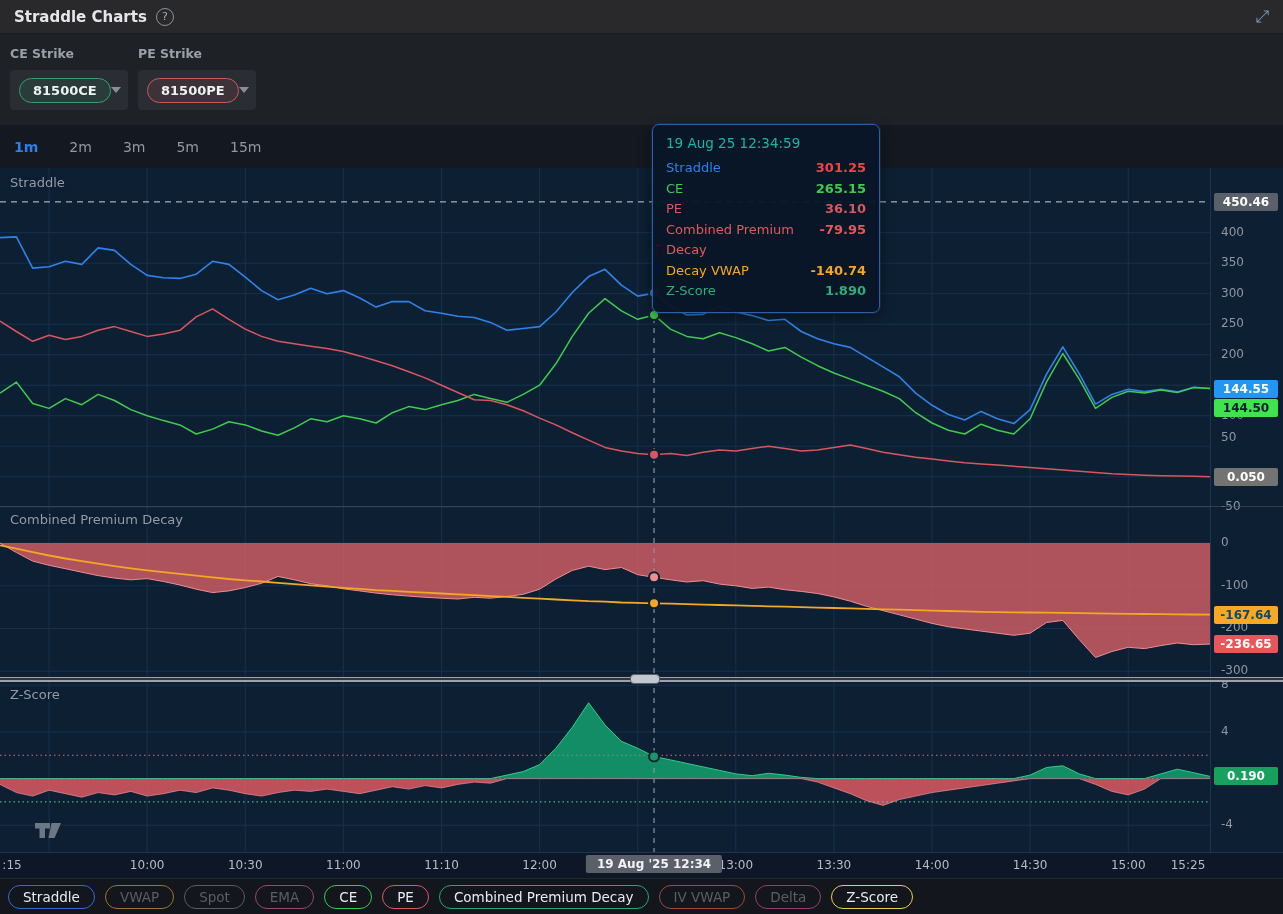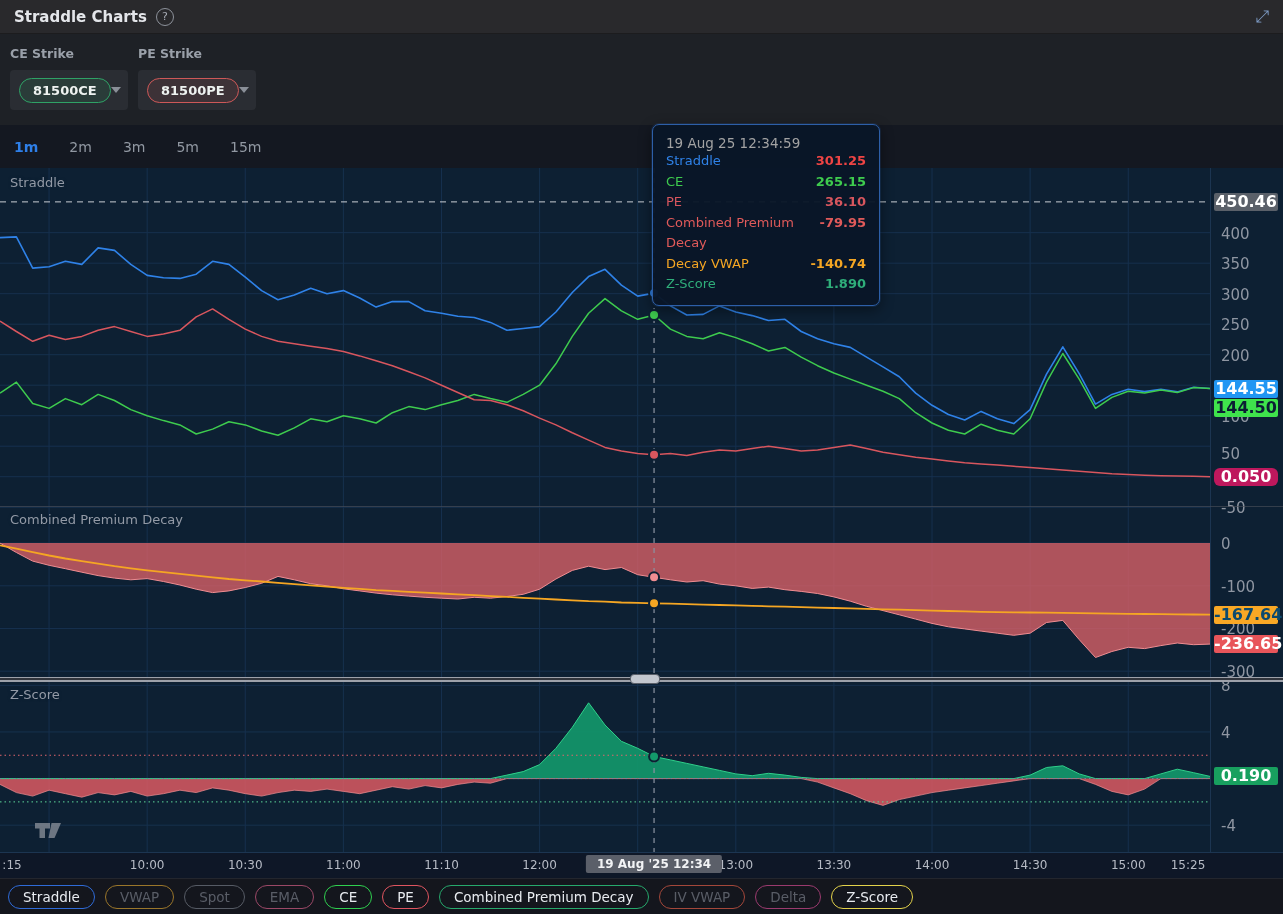--- a/index.html
+++ b/index.html
@@ -42,23 +42,23 @@
   .pdiv{position:absolute;left:0;top:338px;width:1283px;height:1px;background:#4a4f59;opacity:.65;z-index:2;}
   .splitter{position:absolute;left:0;top:509px;width:1283px;height:5px;z-index:3;
             background:linear-gradient(#9da1aa 0 1.5px,#30343c 1.5px 3.5px,#9da1aa 3.5px 5px);cursor:row-resize;}
   .split-handle{position:absolute;left:630px;top:-3px;width:30px;height:10px;border-radius:4px;
                 background:#c3c7cf;border:1px solid #595e68;box-sizing:border-box;}
   .tvlogo{position:absolute;left:34px;top:654px;opacity:.8;z-index:3;}
 
   
   .paxis{position:absolute;top:168px;left:1210px;width:73px;height:684px;background:#0d2033;
          border-left:1px solid #1c3551;box-sizing:border-box;cursor:ns-resize;}
-  .ptick{position:absolute;left:10px;font-size:15px;color:#8f96a2;}
+  .ptick{position:absolute;left:10px;font-size:12px;color:#8f96a2;}
   .pbadge{position:absolute;left:3px;width:64px;height:18px;line-height:18px;text-align:center;
-          border-radius:2px;font-size:16px;font-weight:700;z-index:2;}
+          border-radius:2px;font-size:12px;font-weight:700;z-index:2;}
 
   
   .taxis{position:absolute;top:852px;left:0;width:1283px;height:26px;background:#0e1727;
          border-top:1px solid #1c3551;box-sizing:border-box;cursor:ew-resize;}
   .tlabel{position:absolute;top:5px;font-size:12px;color:#b6bbc5;transform:translateX(-50%);white-space:nowrap;}
   .tbadge{position:absolute;top:2px;transform:translateX(-50%);background:#5b5f69;color:#f2f3f5;
           font-size:12px;font-weight:700;padding:2px 11px;border-radius:2px;white-space:nowrap;z-index:2;}
 
   
   .toolbar{position:absolute;top:878px;left:0;width:1283px;height:36px;background:#14161d;
@@ -66,21 +66,21 @@
            gap:10px;padding-left:8px;}
   .pillbtn{border-radius:14px;padding:3px 14px;font-size:13.5px;background:transparent;border:1.5px solid;
            cursor:pointer;font-family:inherit;white-space:nowrap;}
   .pillbtn[data-active="true"]{color:#e8ebf0;}
   .pillbtn[data-active="false"]{color:#6f7480;filter:brightness(.8);}
 
   
   .tooltip{position:absolute;left:652px;top:124px;width:228px;background:rgba(9,22,40,.96);
            border:1px solid #2d5fa8;border-radius:7px;padding:10px 13px;box-sizing:border-box;z-index:6;
            box-shadow:0 0 0 1px rgba(45,95,168,.2),0 4px 14px rgba(0,0,0,.45);}
-  .tt-title{color:#a3a3a3;font-size:13.5px;}
+  .tt-title{color:#14b8a6;font-size:13.5px;margin-bottom:7px;}
   .tt-row{display:flex;justify-content:space-between;font-size:13px;line-height:20.5px;gap:8px;}
 </style>
 </head>
 <body>
 
 <div id="app">
 
   <div class="hdr">
     <div class="hdr-title">
       <span>Straddle Charts</span>
@@ -182,33 +182,33 @@
     </div>
   </div>
 
   <div class="paxis" id="price-axis">
       <div class="ptick" style="top: 56.6715px;">400</div>
       <div class="ptick" style="top: 87.1769px;">350</div>
       <div class="ptick" style="top: 117.682px;">300</div>
       <div class="ptick" style="top: 148.188px;">250</div>
       <div class="ptick" style="top: 178.693px;">200</div>
       <div class="ptick" style="top: 239.704px;">100</div>
-      <div class="ptick" style="top: 277px;">50</div>
+      <div class="ptick" style="top: 262px;">50</div>
       <div class="ptick" style="top: 331.22px;">-50</div>
       <div class="ptick" style="top: 367.132px;">0</div>
       <div class="ptick" style="top: 409.811px;">-100</div>
       <div class="ptick" style="top: 452.491px;">-200</div>
       <div class="ptick" style="top: 495.171px;">-300</div>
       <div class="ptick" style="top: 509.331px;">8</div>
       <div class="ptick" style="top: 555.952px;">4</div>
       <div class="ptick" style="top: 649.193px;">-4</div>
       <div class="pbadge" style="top: 24.8854px; background: rgb(90, 96, 105); color: rgb(255, 255, 255);">450.46</div>
       <div class="pbadge" style="top: 211.524px; background: rgb(33, 150, 243); color: rgb(255, 255, 255);">144.55</div>
       <div class="pbadge" style="top: 211.554px; background: rgb(63, 227, 76); color: rgb(12, 30, 52); margin-top: 19px;">144.50</div>
-      <div class="pbadge" style="top: 299.684px; background: #be185d; color: rgb(255, 255, 255); border-radius: 6px;">0.050</div>
+      <div class="pbadge" style="top: 299.684px; background: #737373; color: rgb(255, 255, 255);">0.050</div>
       <div class="pbadge" style="top: 437.68px; background: rgb(249, 168, 37); color: #0c4a6e;">-167.64</div>
       <div class="pbadge" style="top: 467.133px; background: rgb(232, 85, 90); color: rgb(255, 255, 255);">-236.65</div>
       <div class="pbadge" style="top: 599.358px; background: rgb(24, 160, 95); color: rgb(255, 255, 255);">0.190</div>
     </div>
   <div class="taxis" id="time-axis">
       <div class="tlabel" style="left: 12px;">:15</div>
       <div class="tlabel" style="left: 147.162px;">10:00</div>
       <div class="tlabel" style="left: 245.27px;">10:30</div>
       <div class="tlabel" style="left: 343.378px;">11:00</div>
       <div class="tlabel" style="left: 441.486px;">11:10</div>

